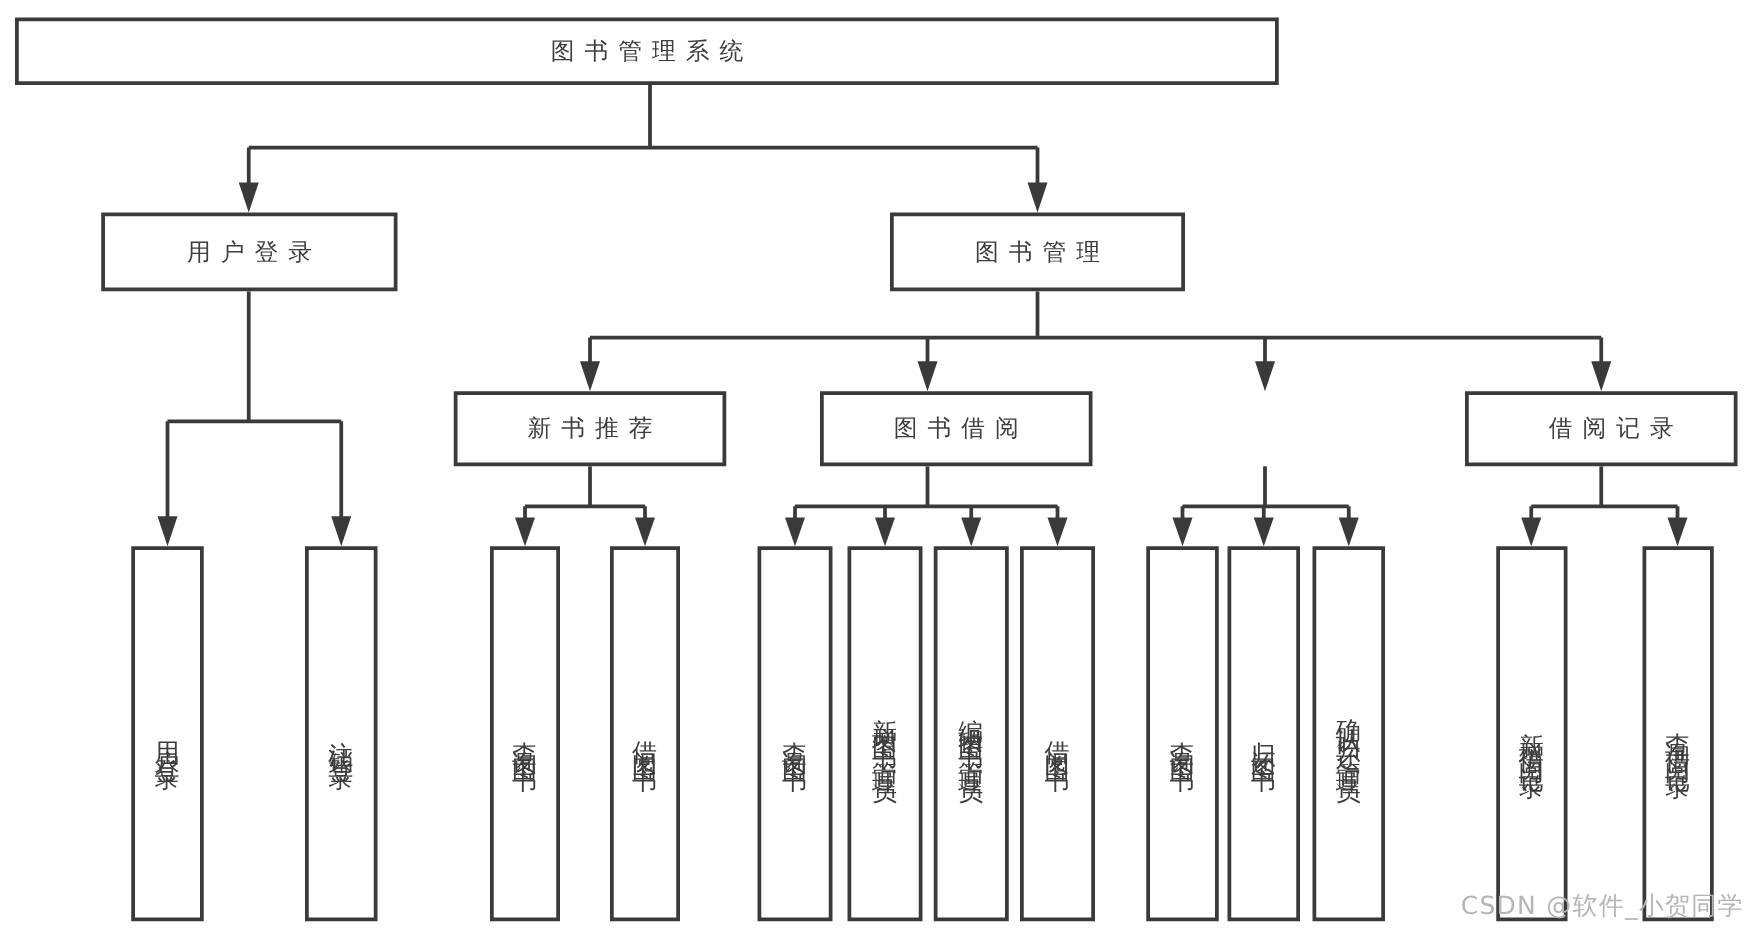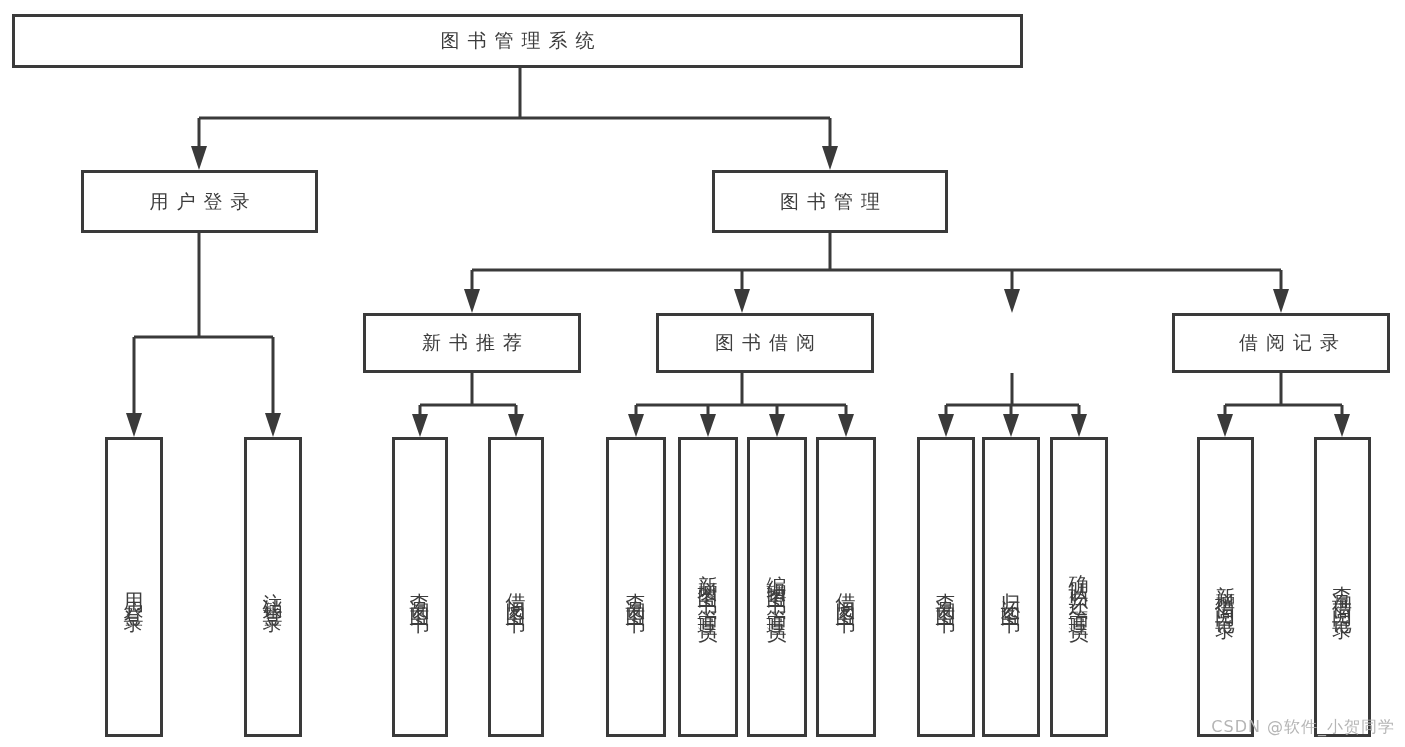--- a/index.html
+++ b/index.html
@@ -48,21 +48,21 @@
     text-orientation: mixed;
     font-size: 20px;
     letter-spacing: 7px;
     padding-top: 7px;
     line-height: 1;
   }
   .watermark {
     position: absolute;
     right: 10px;
     bottom: 9px;
-    font-size: 16px;
+    font-size: 20px;
     color: var(--wm);
     letter-spacing: 1px;
     white-space: nowrap;
   }
 </style>
 </head>
 <body>
 
 <div class="canvas">
 

